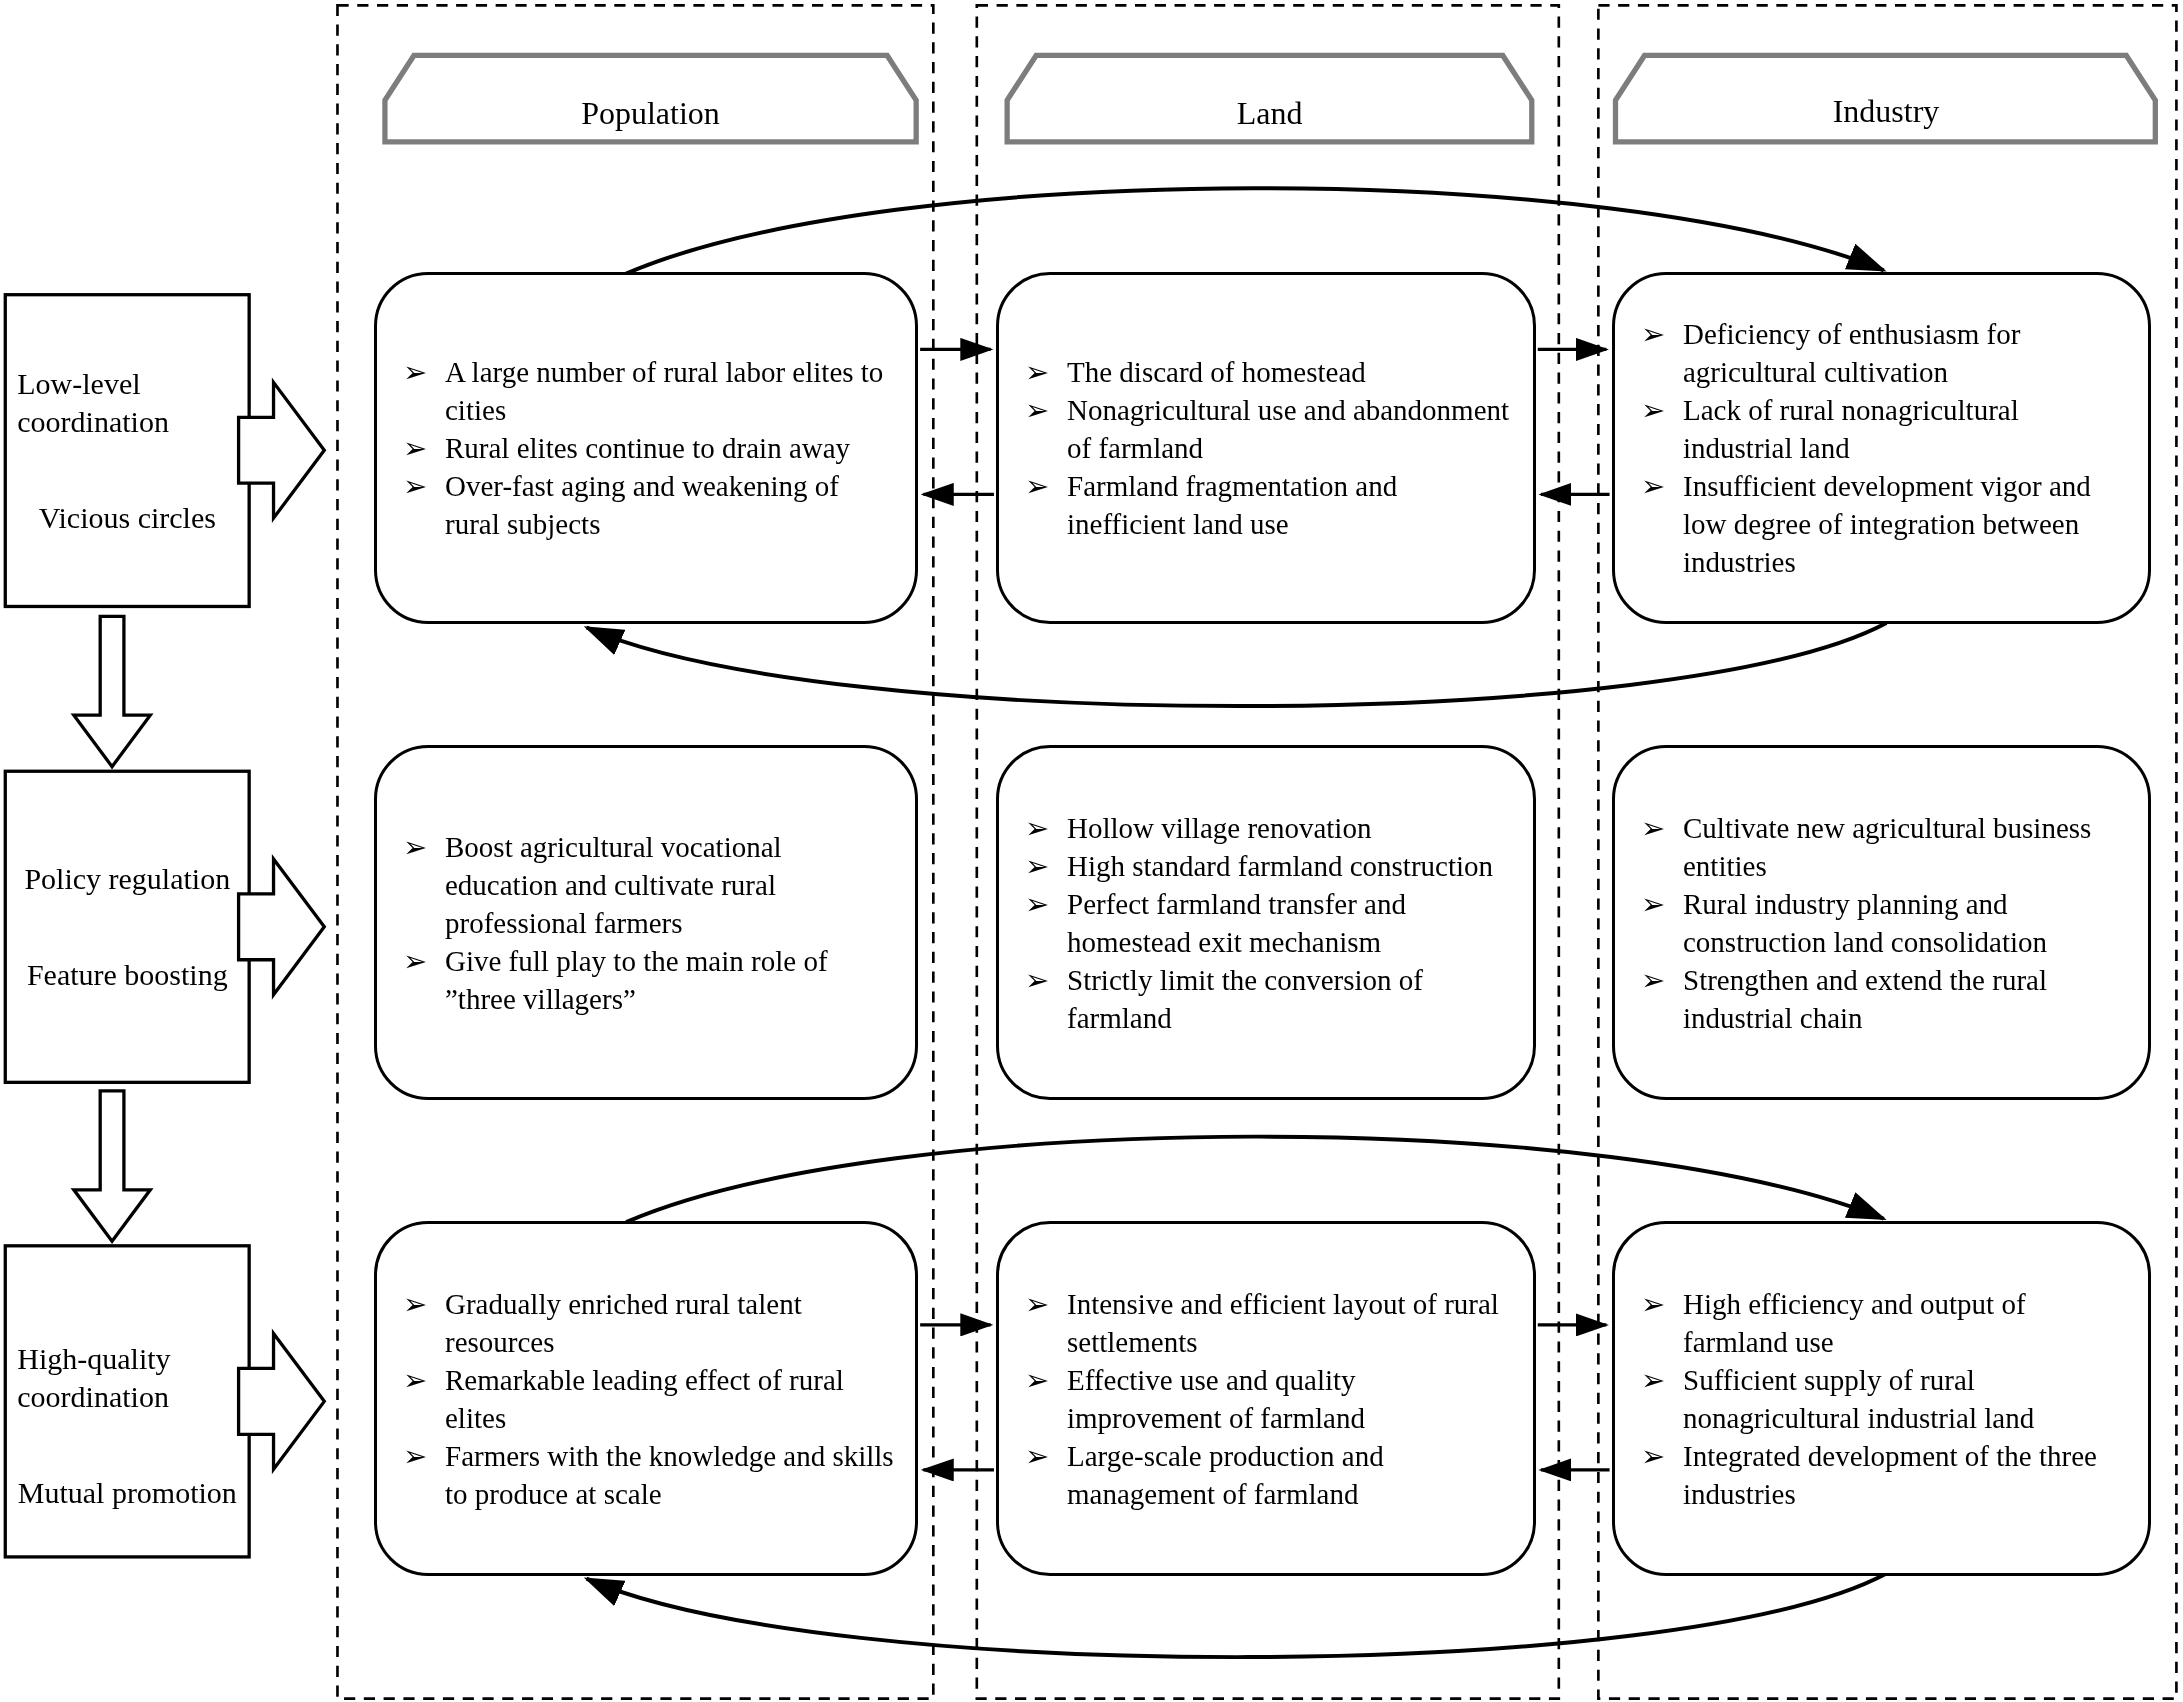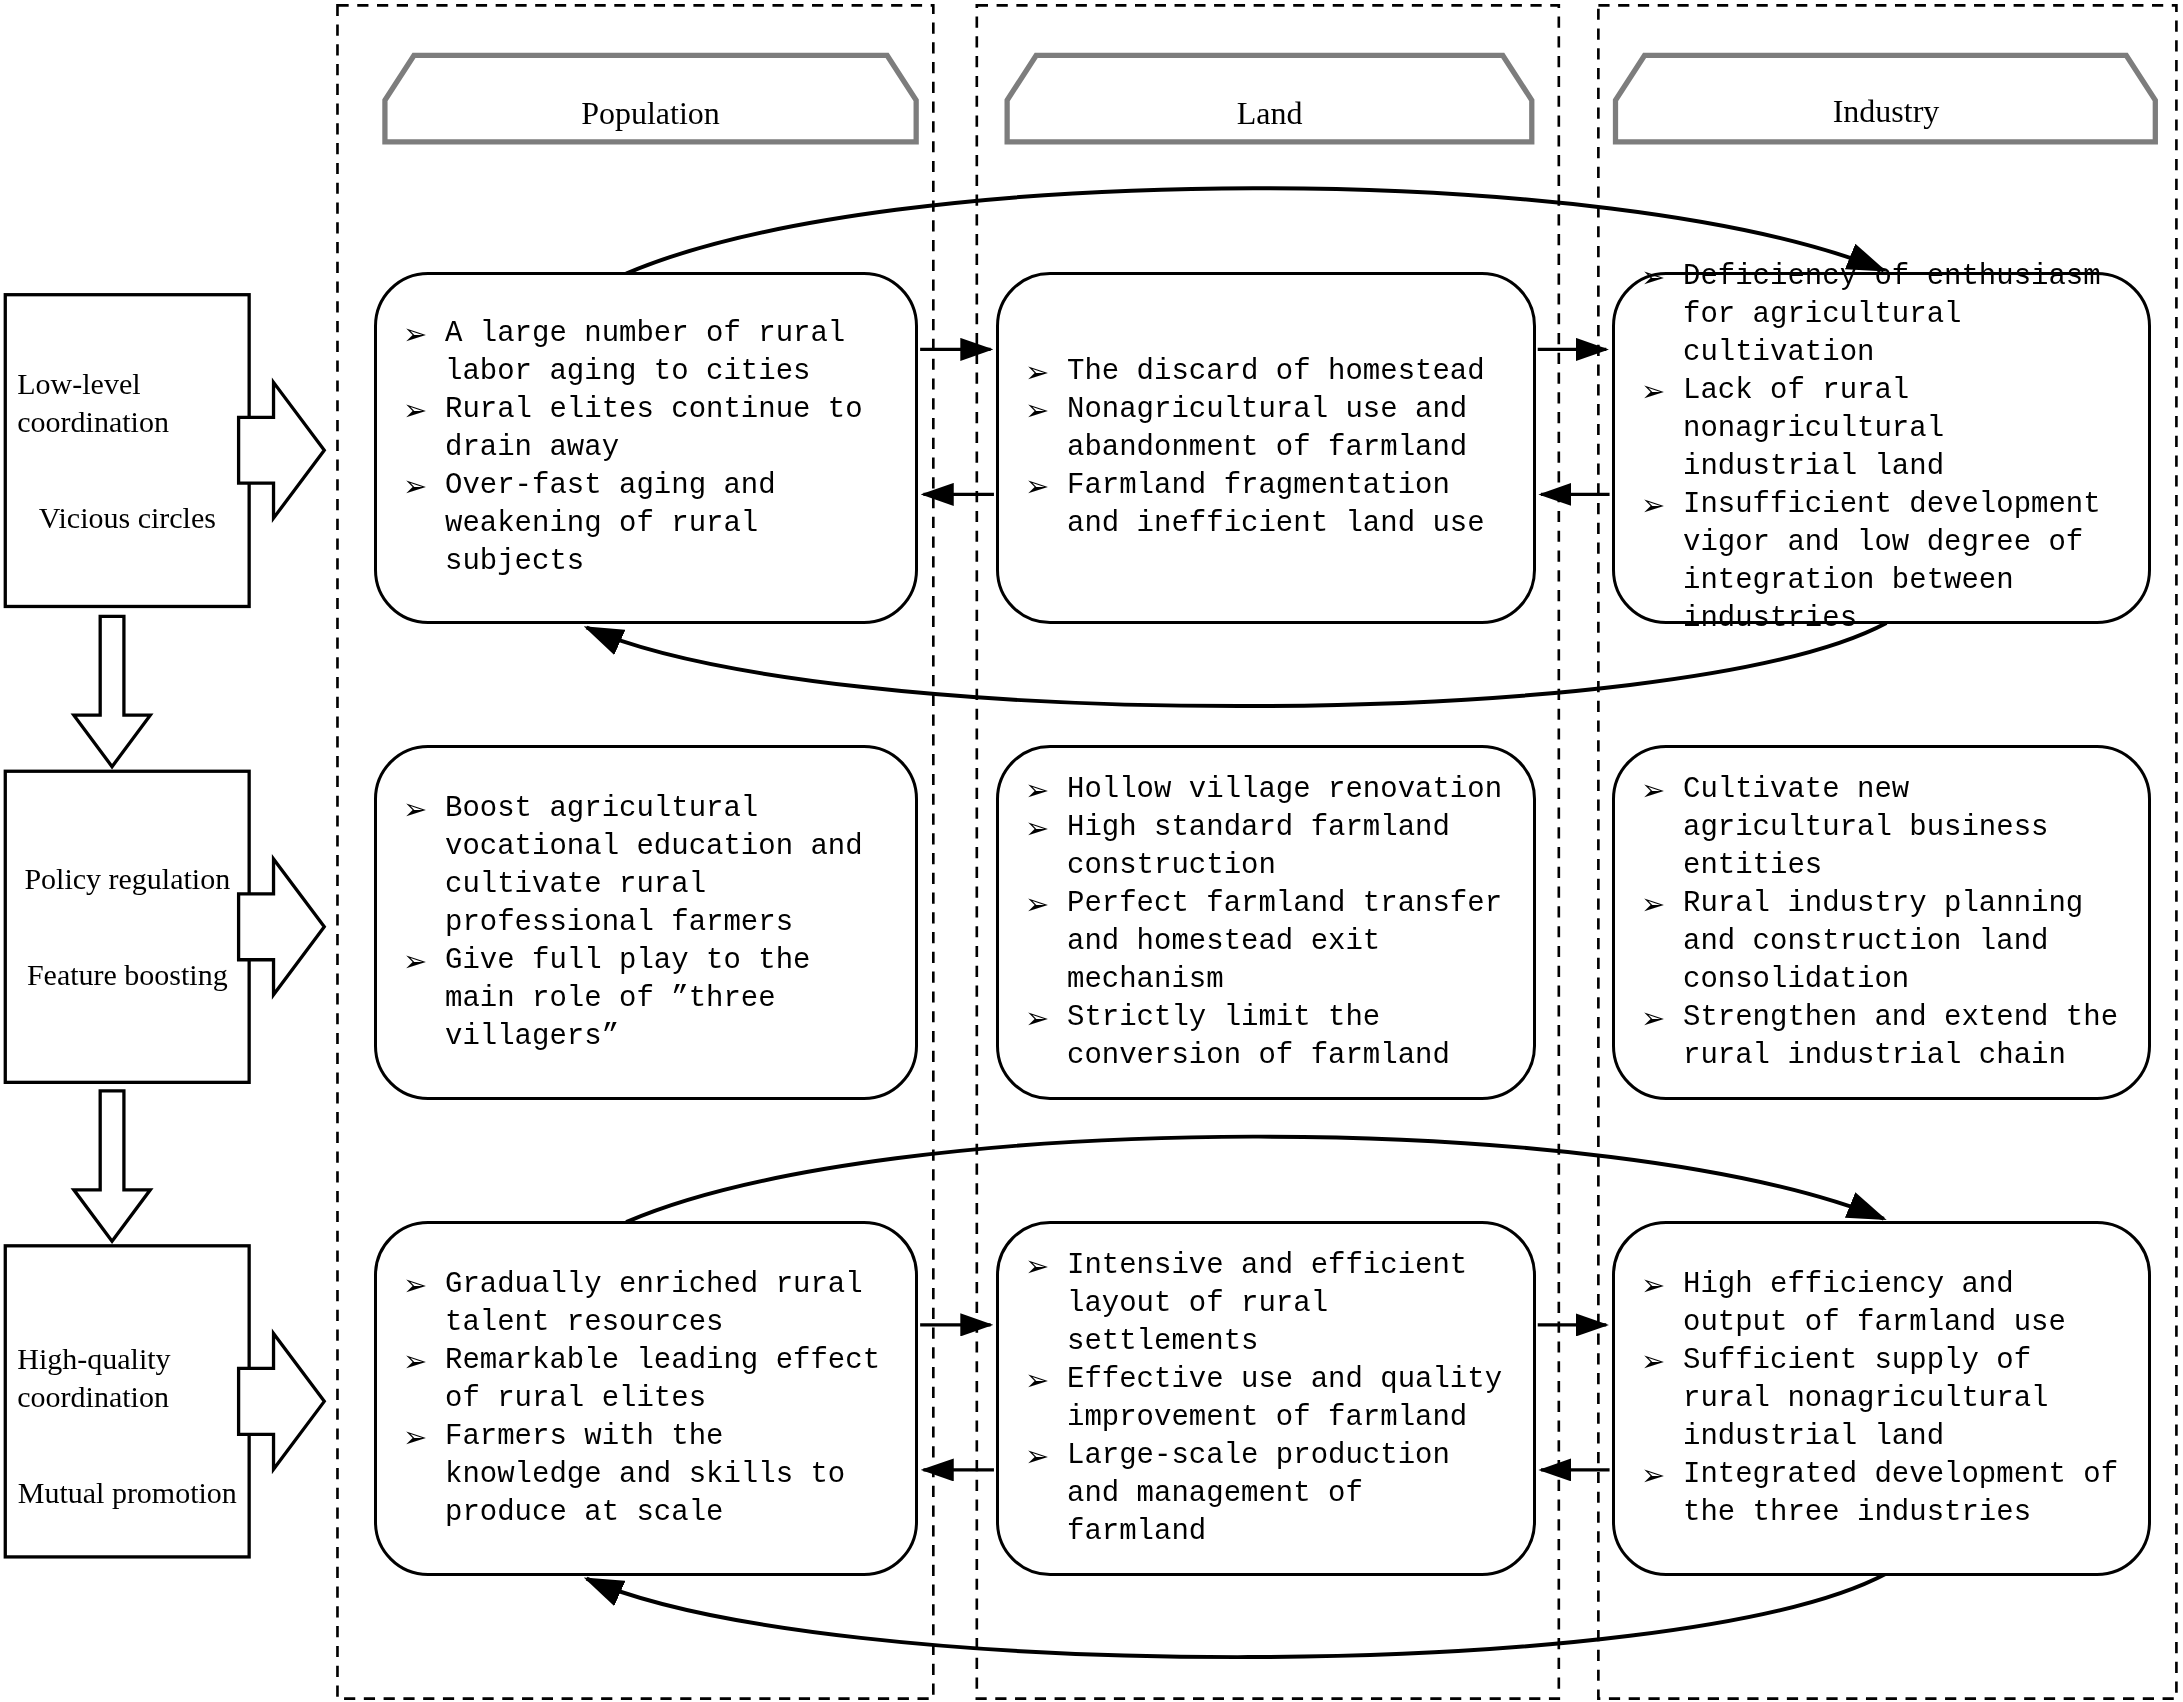--- a/index.html
+++ b/index.html
@@ -12,21 +12,21 @@
   
   .stage{position:absolute;display:flex;flex-direction:column;align-items:center;
          justify-content:center;font-size:30px;line-height:38px;gap:58px;
          padding:0 12px;box-sizing:border-box;}
   
   .cbox{position:absolute;box-sizing:border-box;border:3.3px solid #000;border-radius:54px;
         background:#fff;display:flex;flex-direction:column;justify-content:center;
         padding:20px 18.5px 20px 26px;}
   .item{display:flex;align-items:flex-start;font-size:29px;line-height:38px;}
   .item .b{flex:0 0 42px;font-family:"DejaVu Sans",sans-serif;font-size:29px;line-height:38px;}
-  .item .t{flex:1;font-family:Liberation Mono, monospace;}
+  .item .t{flex:1;}
 </style>
 </head>
 <body>
 
 <div class="canvas">
 
   <svg class="layer" viewBox="0 0 3312 2582">
     <defs>
       <marker id="ah5" viewBox="0 0 10 7" refX="9.2" refY="3.5" markerWidth="10" markerHeight="7" orient="auto-start-reverse" markerUnits="strokeWidth">
         <path d="M0,0 L10,3.5 L0,7 z" fill="#000"></path>
@@ -88,21 +88,21 @@
     <div>Feature boosting</div>
   </div>
   <div class="stage" style="left:5.3px;top:1246px;width:244px;height:360px;">
     <div>High-quality coordination</div>
     <div>Mutual promotion</div>
   </div>
 
   <div class="cbox" style="left:374px;top:272px;width:544px;height:352px;">
     <div class="item">
       <span class="b">➢</span>
-      <span class="t">A large number of rural labor aging to cities</span>
+      <span class="t">A large number of rural labor elites to cities</span>
       </div>
     <div class="item">
       <span class="b">➢</span>
       <span class="t">Rural elites continue to drain away</span>
       </div>
     <div class="item">
       <span class="b">➢</span>
       <span class="t">Over-fast aging and weakening of rural subjects</span>
       </div>
   </div>

